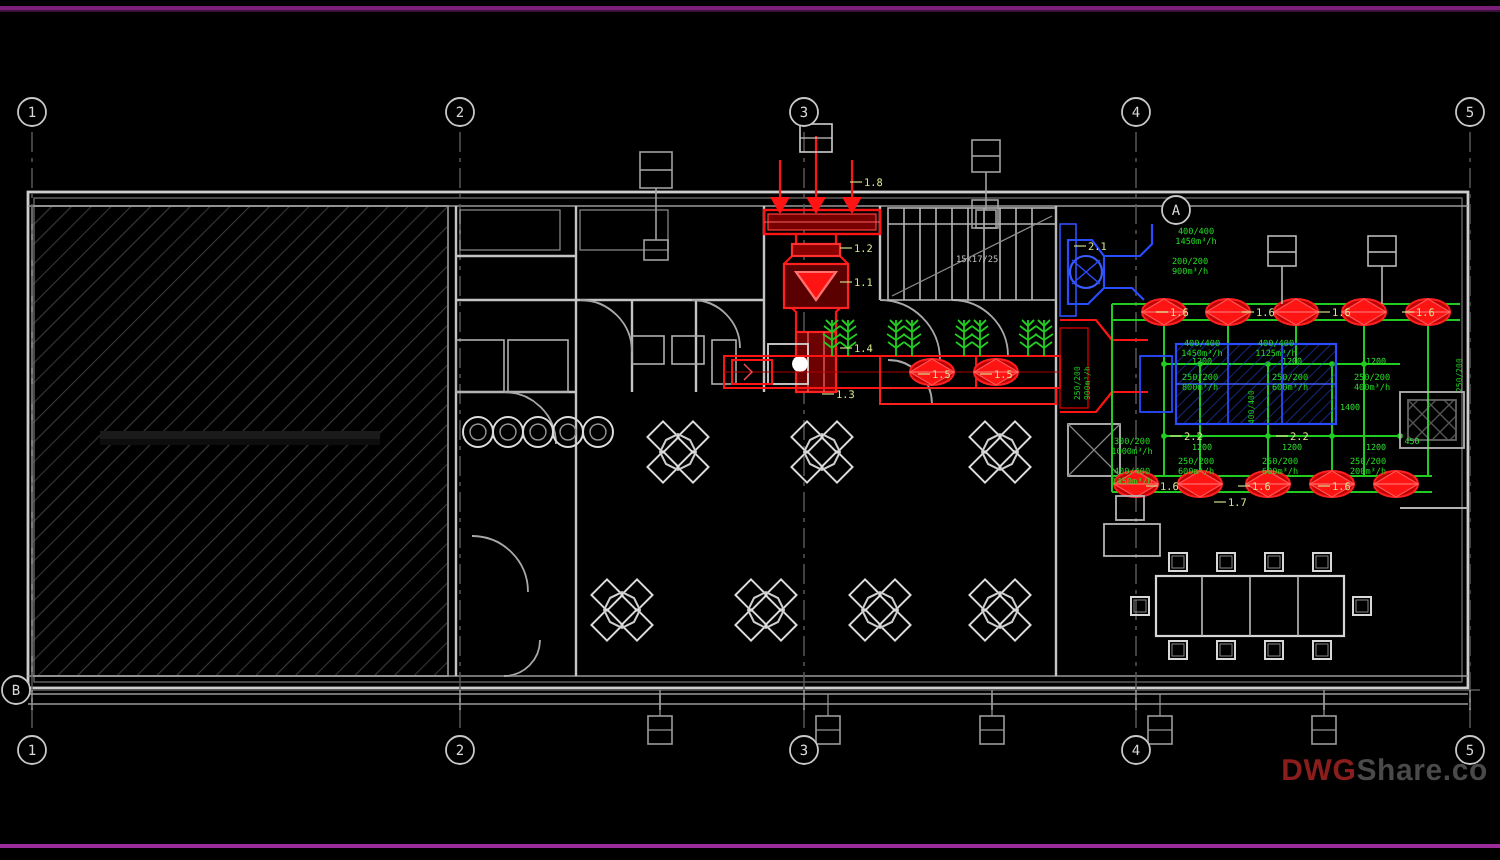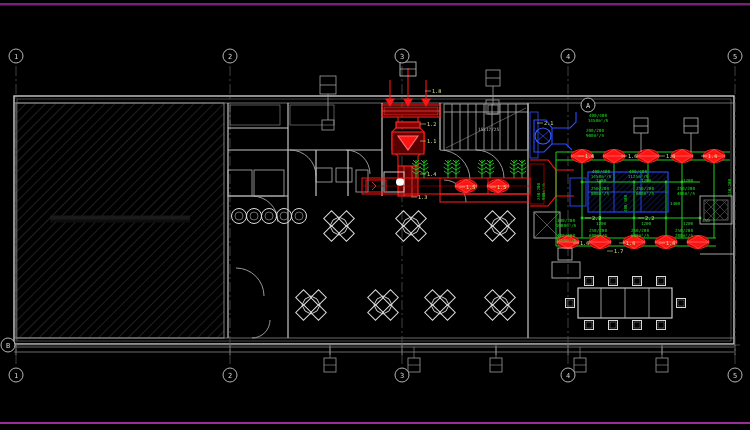--- a/index.html
+++ b/index.html
@@ -558,13 +558,16 @@
       </g>
 
     <g fill="#1fcc1f" font-size="4">
       <text transform="translate(540,200) rotate(-90)">250/200</text>
       <text transform="translate(545,200) rotate(-90)">900m³/h</text>
       <text transform="translate(627,212) rotate(-90)">400/400</text>
       <text transform="translate(731,196) rotate(-90)">250/200</text>
     </g>
   </svg>
 
+  <div class="wm">
+    <span class="a">DWG</span><span class="b">Share.co</span>
+  </div>
 </div>
 
 </body></html>

